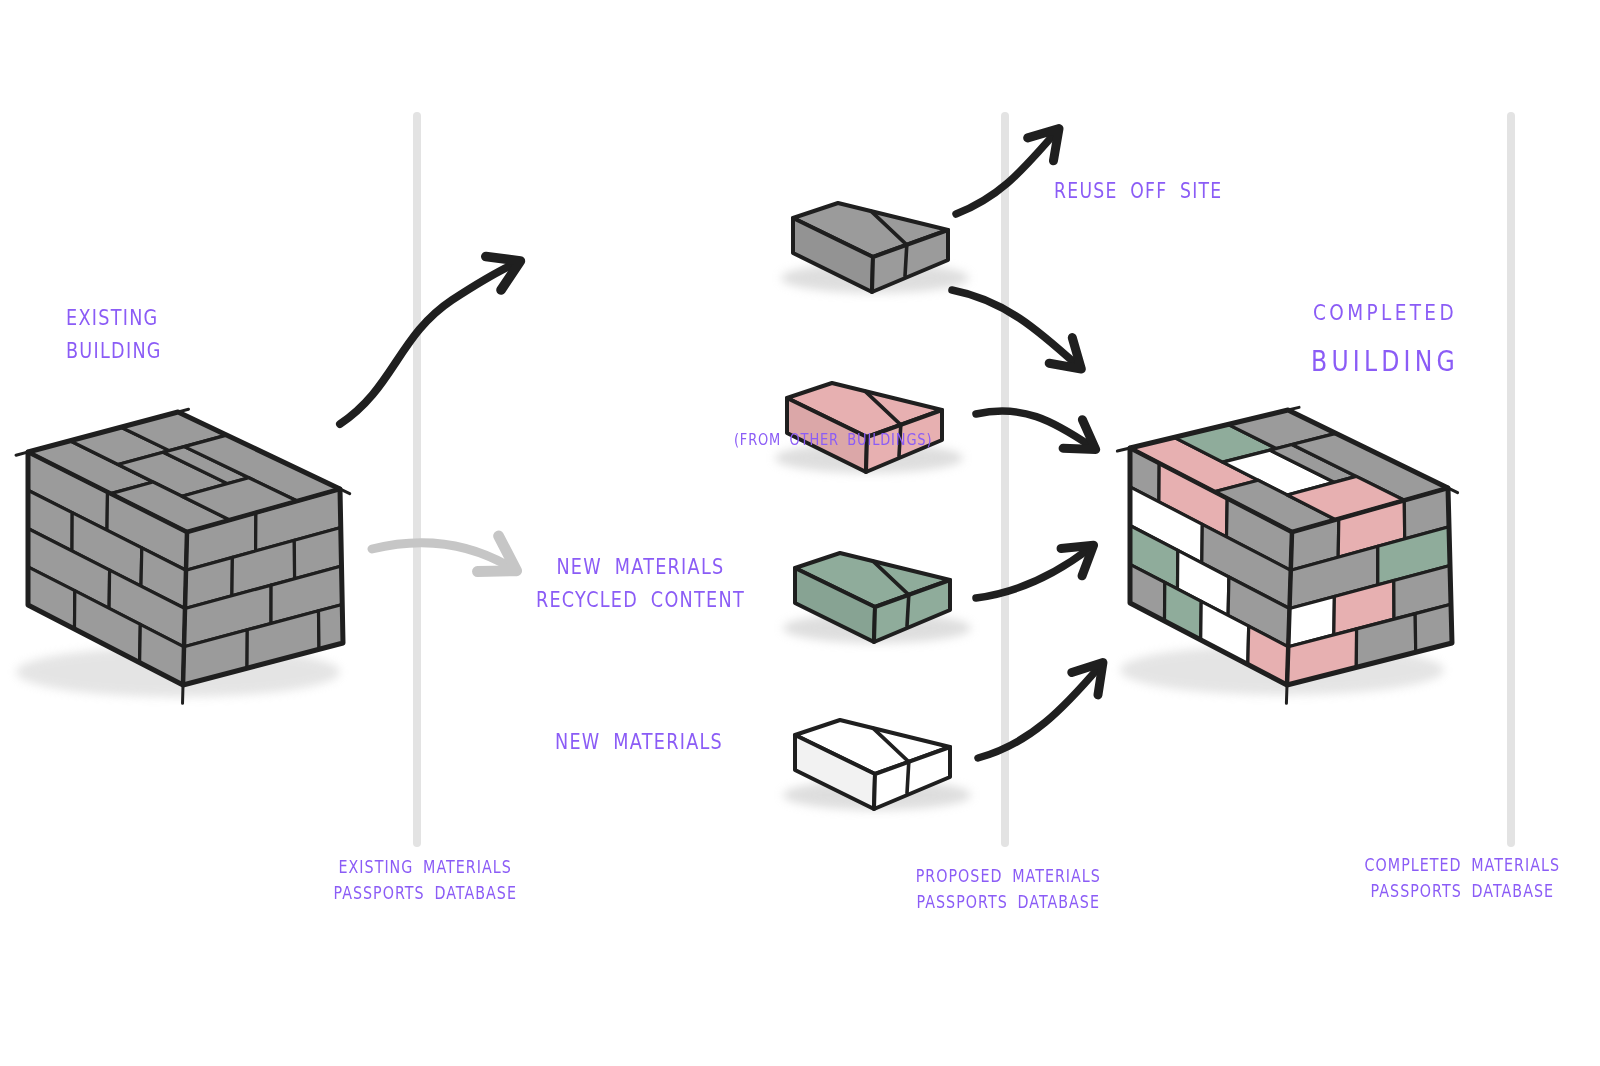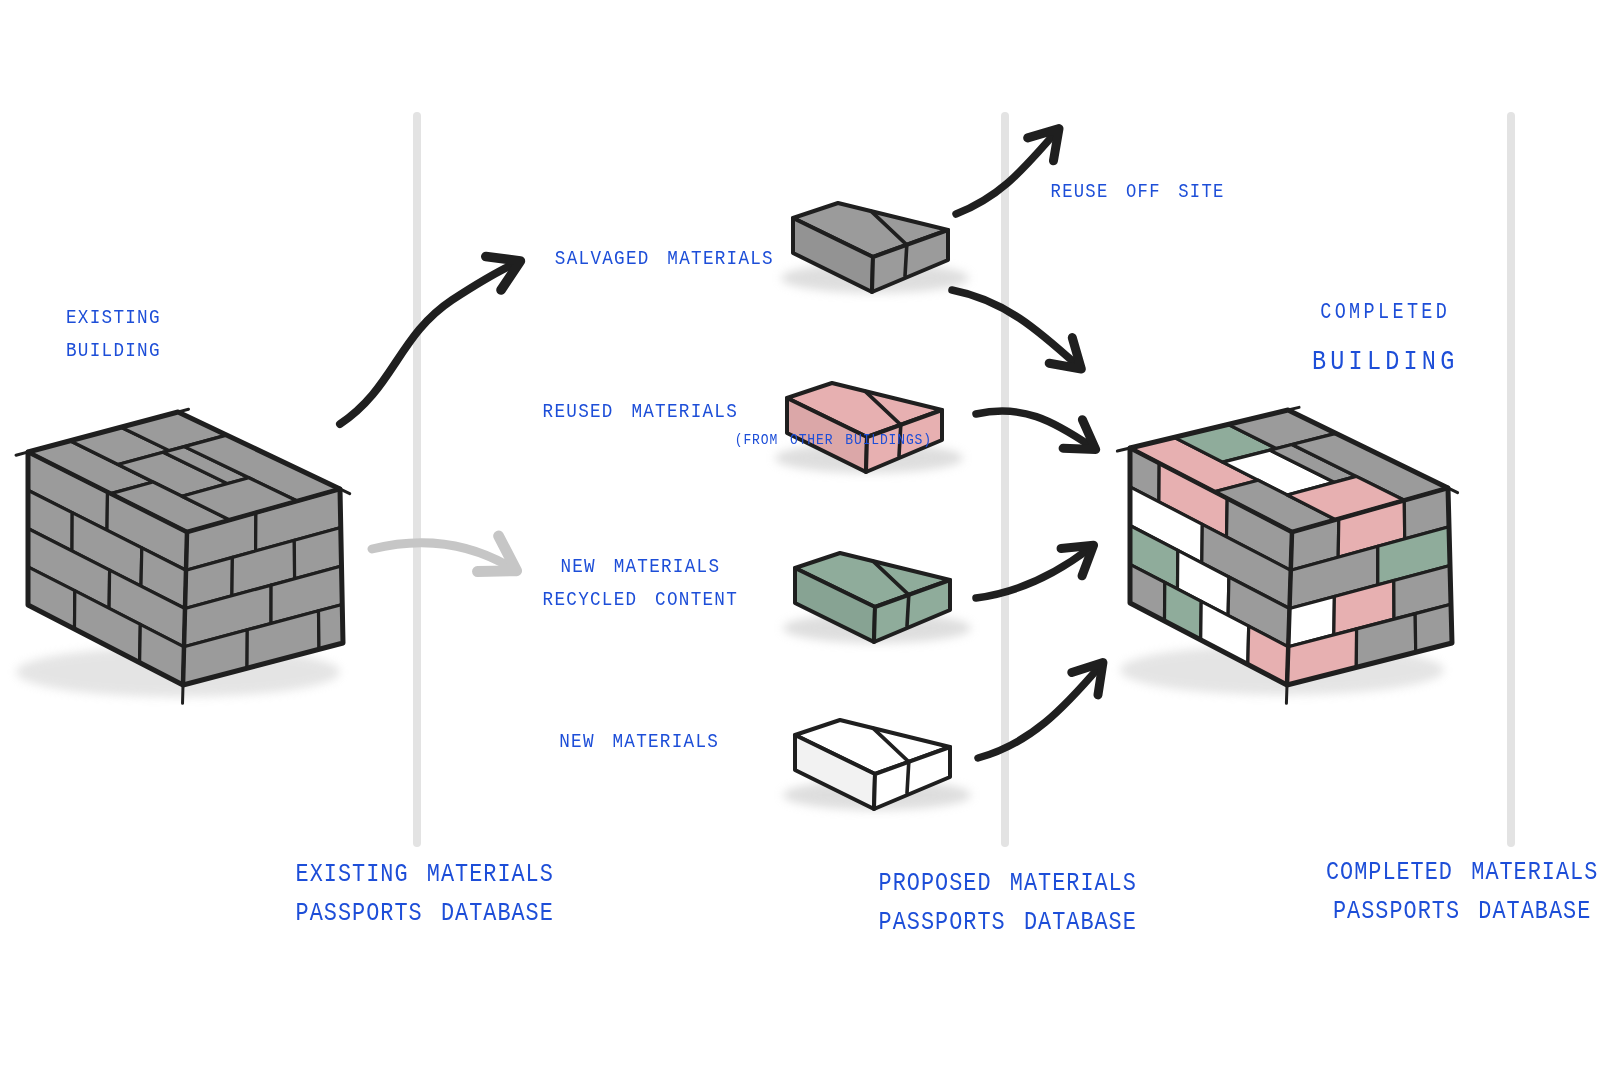--- a/index.html
+++ b/index.html
@@ -1,27 +1,27 @@
 <!DOCTYPE html>
 <html><head>
 <meta charset="utf-8">
 <style>
   html,body{margin:0;padding:0;background:#ffffff;}
   .stage{position:relative;width:1600px;height:1066px;background:#ffffff;overflow:hidden;
          font-family:"DejaVu Sans","Liberation Sans",sans-serif;color:#1f1f1f;}
   .vline{position:absolute;top:112px;width:8px;height:735px;border-radius:4px;}
   svg.art{position:absolute;left:0;top:0;}
-  .lbl{position:absolute;color:#1d4ed8;letter-spacing:1.5px;word-spacing:7px;line-height:1.55;font-family:Liberation Mono, monospace;}
+  .lbl{position:absolute;color:#8b5cf6;letter-spacing:1.5px;word-spacing:7px;line-height:1.55;}
   .lbl .hx{display:inline-block;transform:scaleX(.84);white-space:pre-line;}
   .c{text-align:center;width:620px;margin-left:-310px;}
   .hx-left{transform-origin:left top;}
   .f21{font-size:21px;}
   .f20{font-size:20.5px;}
   .sub{font-size:15.5px;letter-spacing:1px;word-spacing:4px;text-align:right;}
-  .db{font-size:26px;line-height:1.5;letter-spacing:1.2px;word-spacing:5px;}
+  .db{font-size:17px;line-height:1.5;letter-spacing:1.2px;word-spacing:5px;}
   .cb1{display:block;font-size:22px;letter-spacing:4px;}
   .cb2{display:block;font-size:28px;letter-spacing:5px;margin-top:10px;}
 </style>
 </head>
 <body>
 
 <div class="stage">
 
   <div class="vline" style="left: 413px; background-color: rgb(227, 227, 227);"></div>
   <div class="vline" style="left: 1001px; background-color: rgb(227, 227, 227);"></div>
@@ -161,27 +161,21 @@
       <path stroke-width="7.5" marker-end="url(#ah-ink)" d="M976,598 C1022,592 1060,571 1090,548" stroke="#1f1f1f"></path>
       <path stroke-width="7.5" marker-end="url(#ah-ink)" d="M978,758 C1030,744 1064,708 1100,666" stroke="#1f1f1f"></path>
     </g>
   </svg>
 
   <div class="lbl f21" style="left:66px;top:302px">
     <span class="hx hx-left">EXISTING
 BUILDING</span>
   </div>
 
-  <div class="lbl c f21" style="left:664px;top:243px">
-    <span class="hx">SALVAGED MATERIALS</span>
-  </div>
-
-  <div class="lbl c f21" style="left:640px;top:396px">
-    <span class="hx">REUSED MATERIALS</span>
-  </div>
+
   <div class="lbl c sub" style="left:641px;top:428px">
     <span class="hx">(FROM OTHER BUILDINGS)</span>
   </div>
 
   <div class="lbl c f21" style="left:640px;top:551px">
     <span class="hx">NEW MATERIALS
 RECYCLED CONTENT</span>
   </div>
 
   <div class="lbl c f21" style="left:639px;top:726px">

